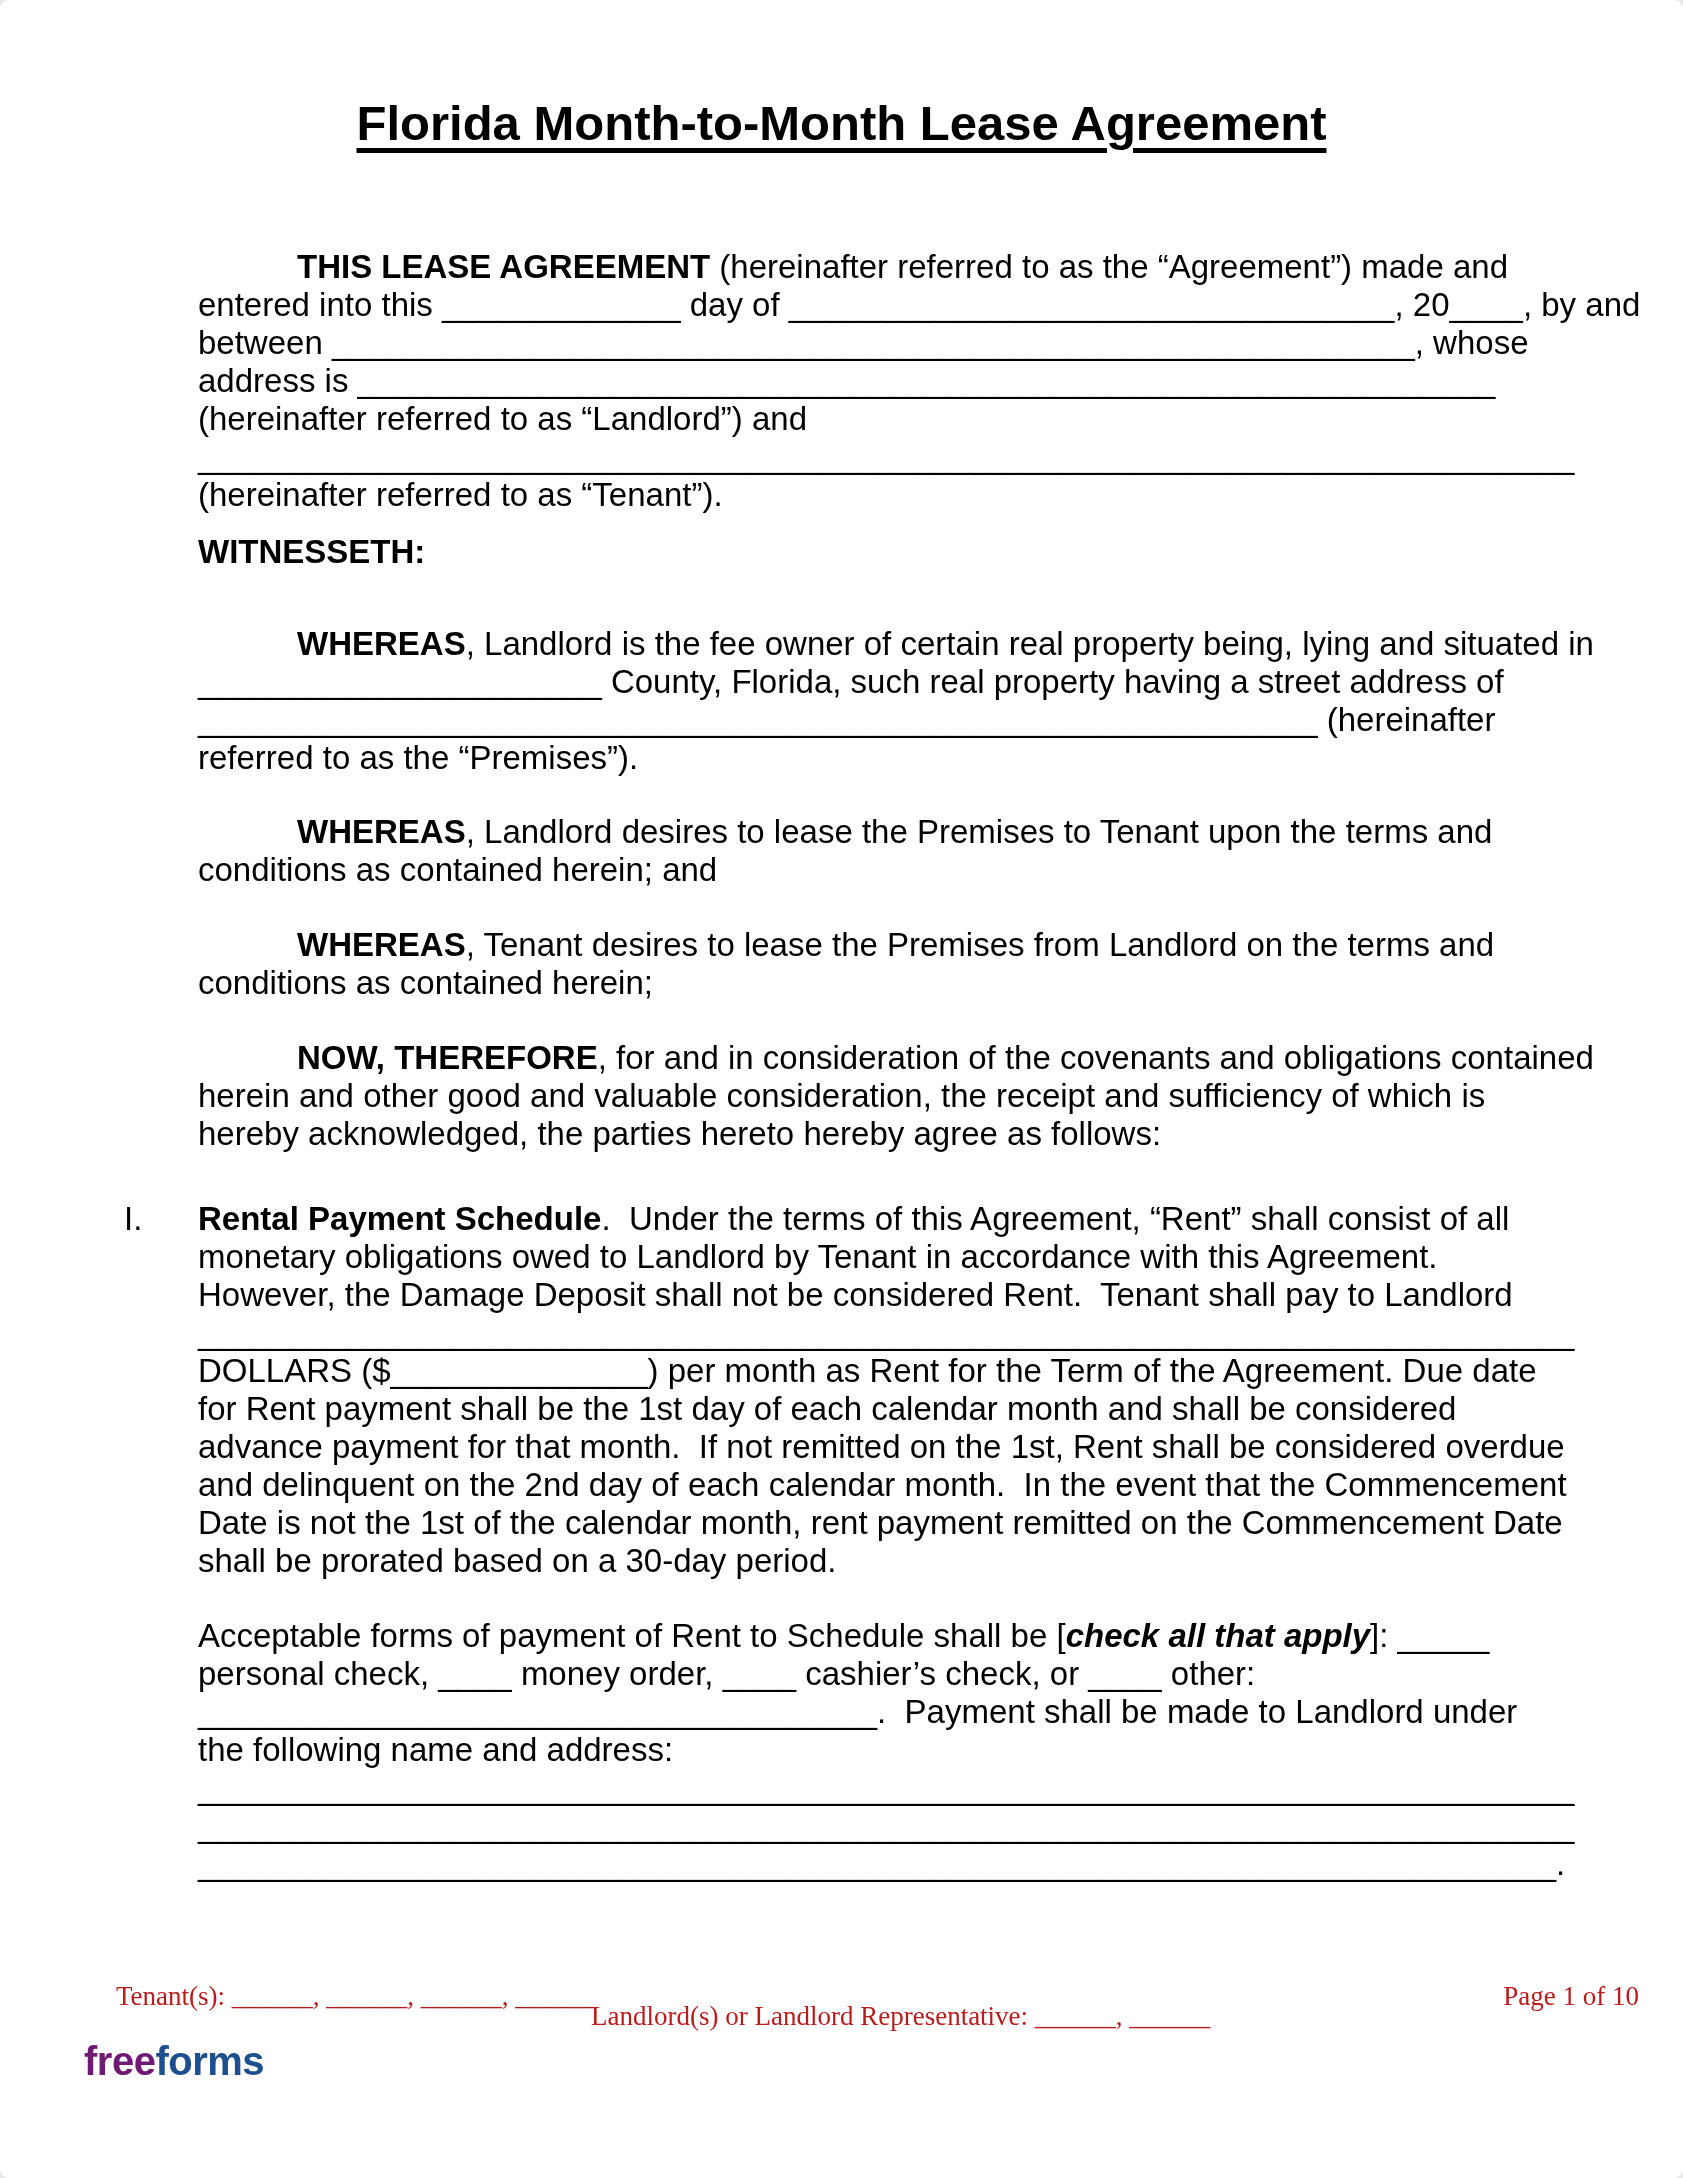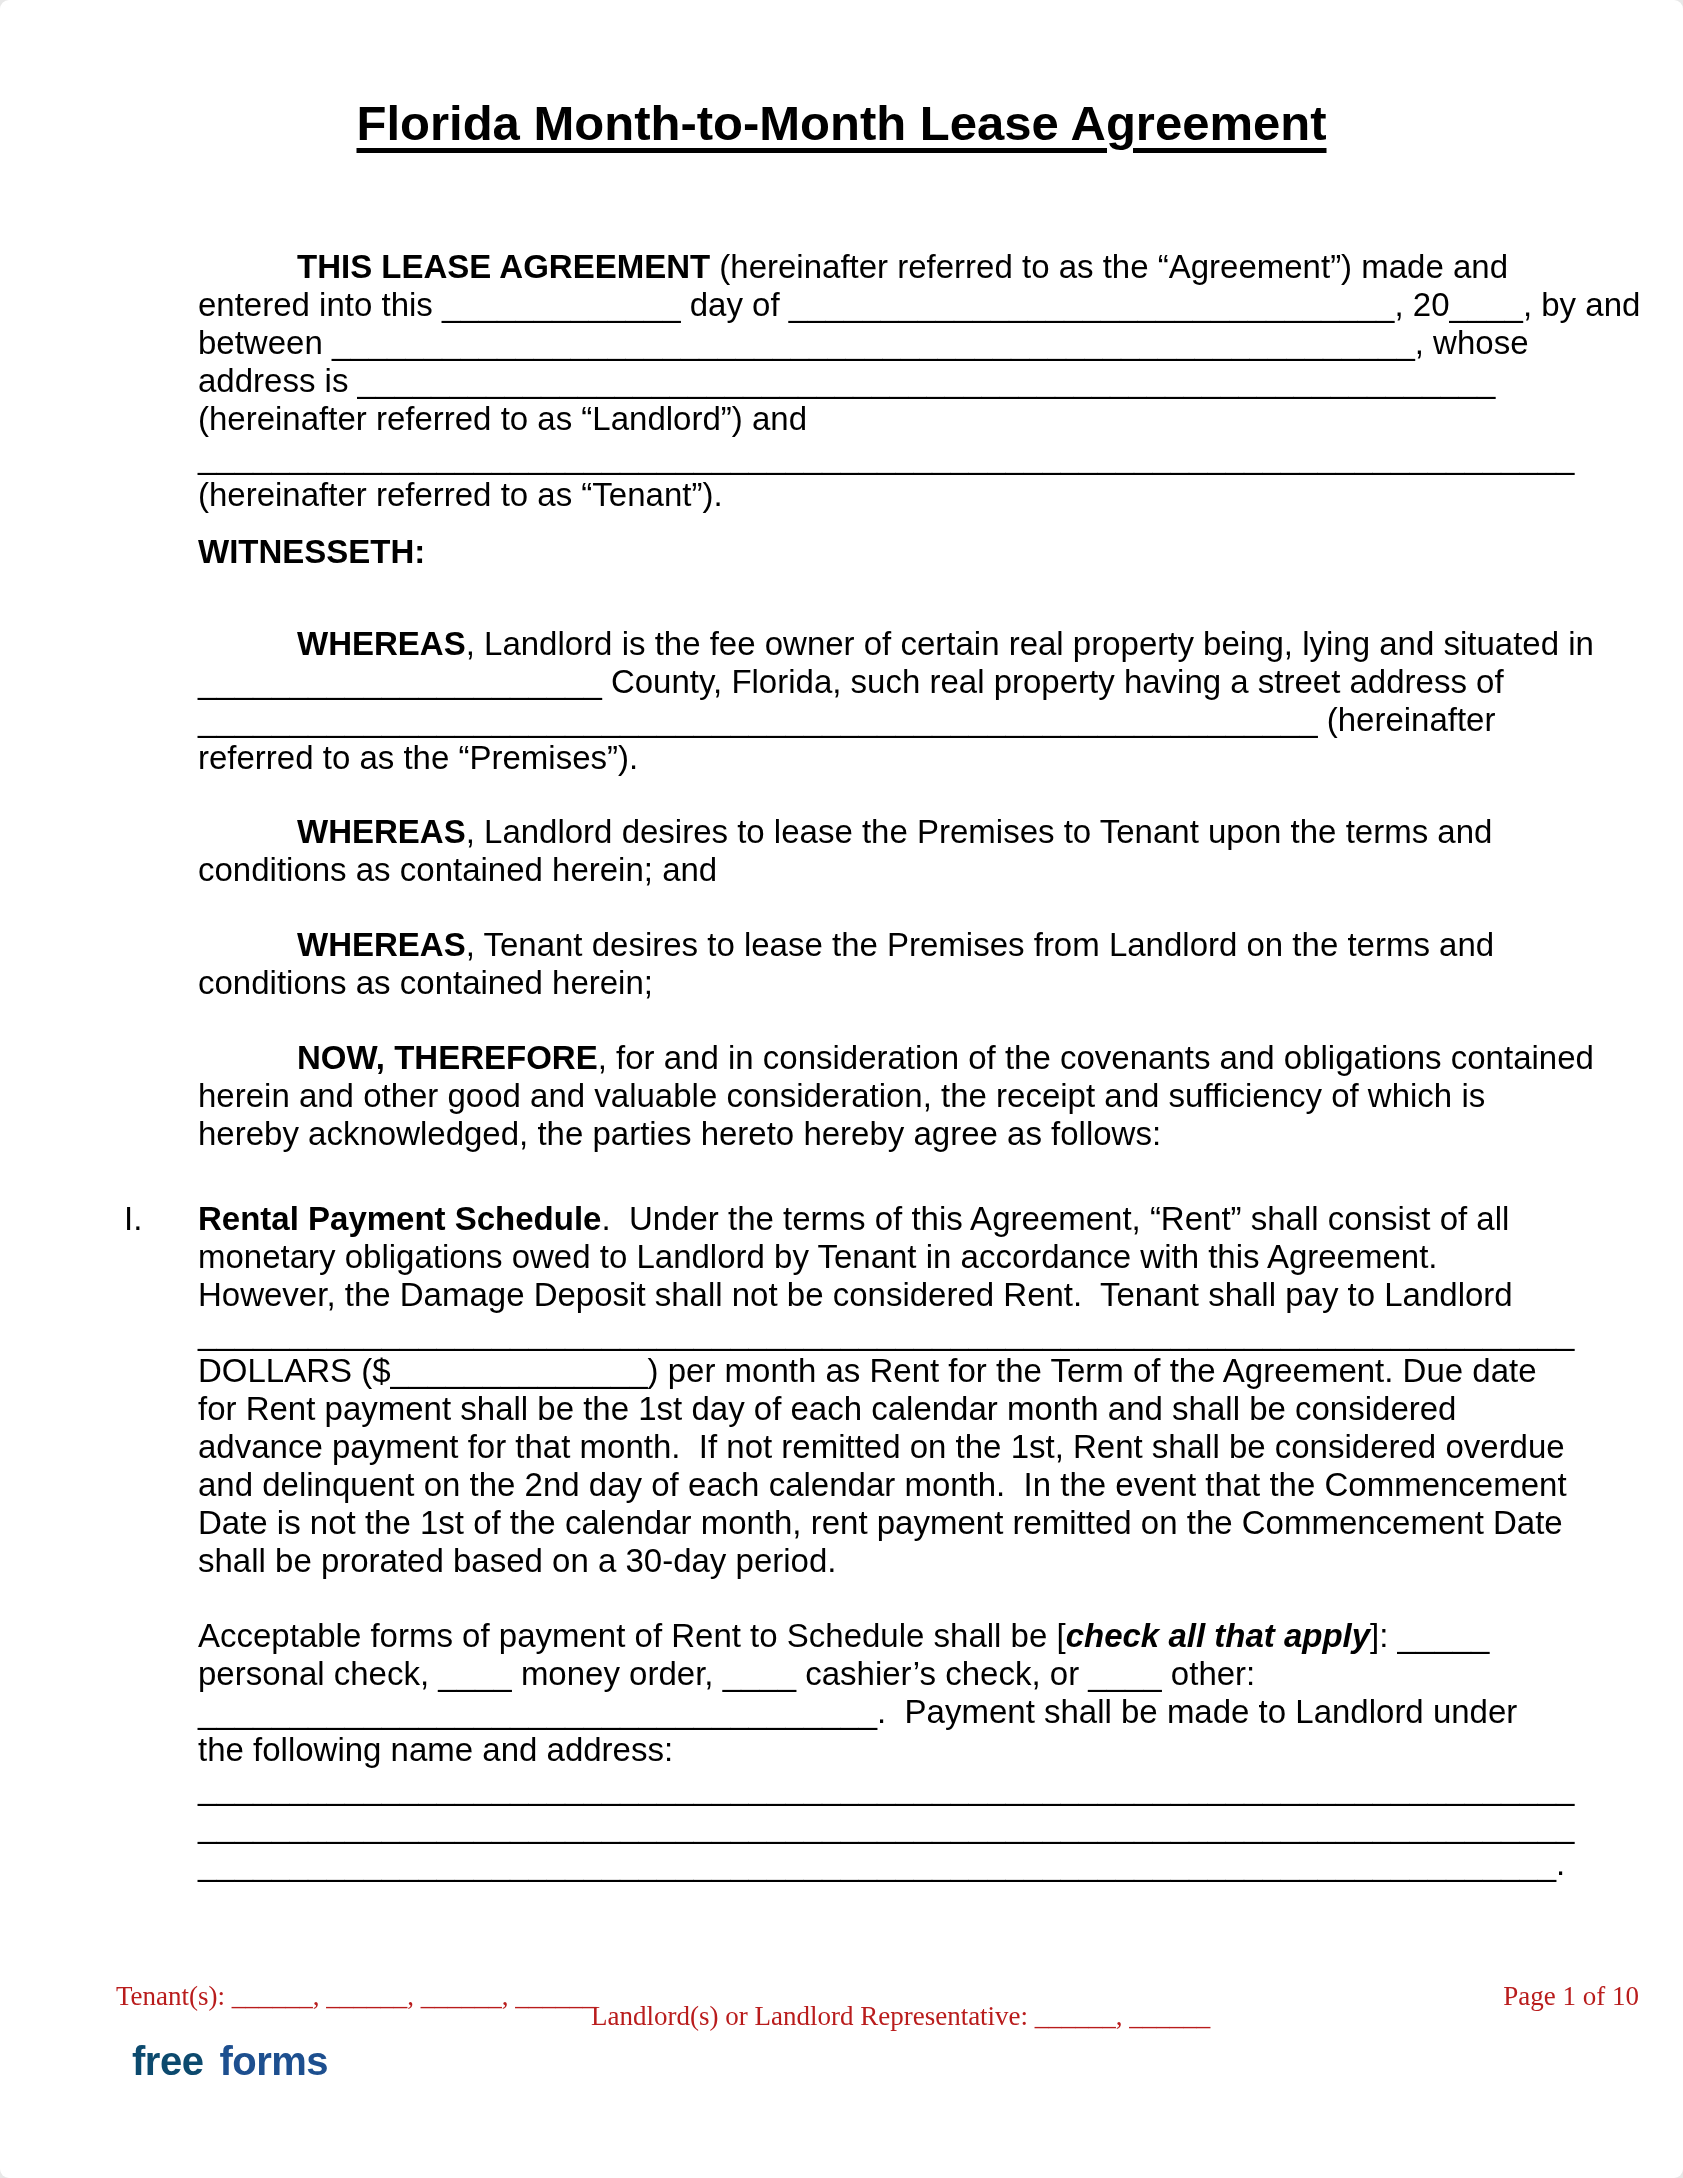--- a/index.html
+++ b/index.html
@@ -111,16 +111,16 @@
     <div class="line">___________________________________________________________________________</div>
     <div class="line">__________________________________________________________________________.</div>
   </div>
 
   <div class="footer">
     <span class="f-left">Tenant(s): ______, ______, ______, ______</span>
     <span class="f-mid">Landlord(s) or Landlord Representative: ______, ______</span>
     <span class="f-right">Page 1 of 10</span>
   </div>
 
-  <div class="logo"><span id="logo-free" style="color: #0c4a6e; margin-left: 48px;">free</span><span id="logo-forms" style="color: rgb(29, 79, 143); margin-left: 16px;">forms</span></div>
+  <div class="logo"><span id="logo-free" style="color: #701a75;">free</span><span id="logo-forms" style="color: rgb(29, 79, 143);">forms</span></div>
 
 </div>
 
 
 </body></html>

